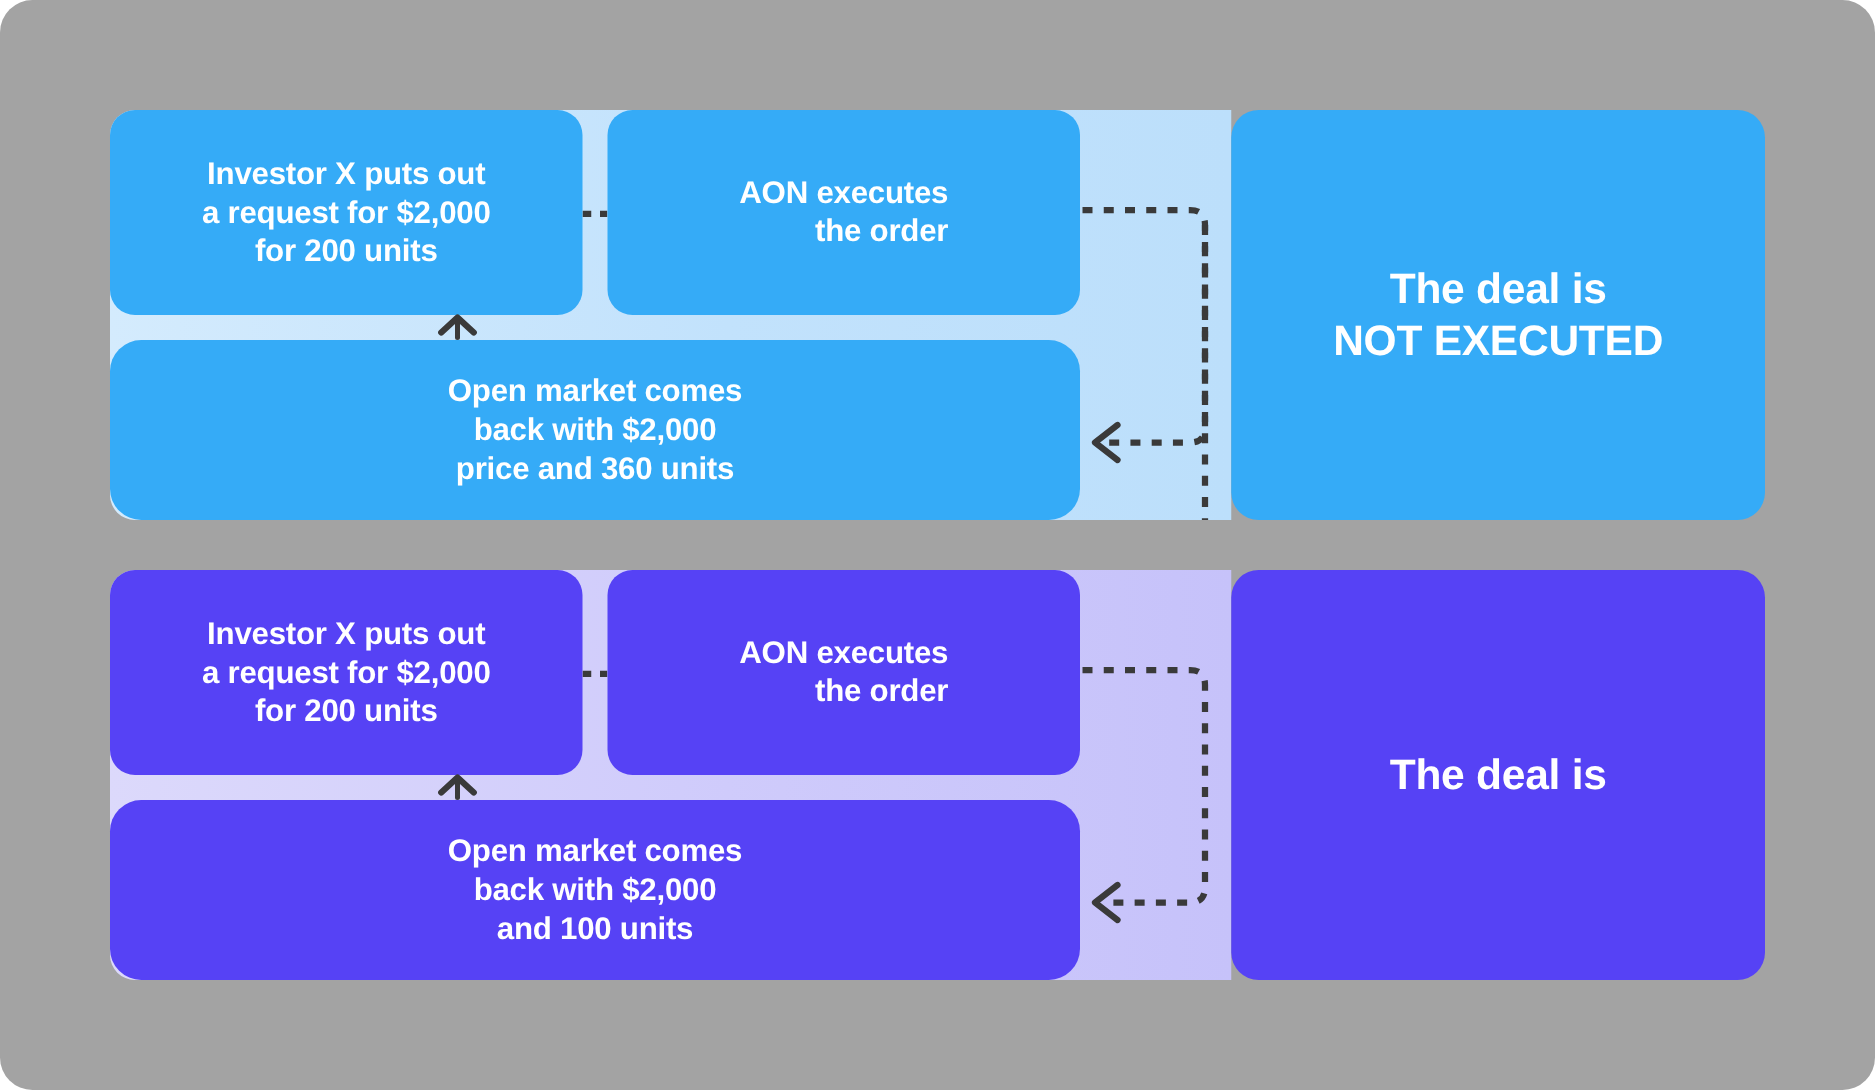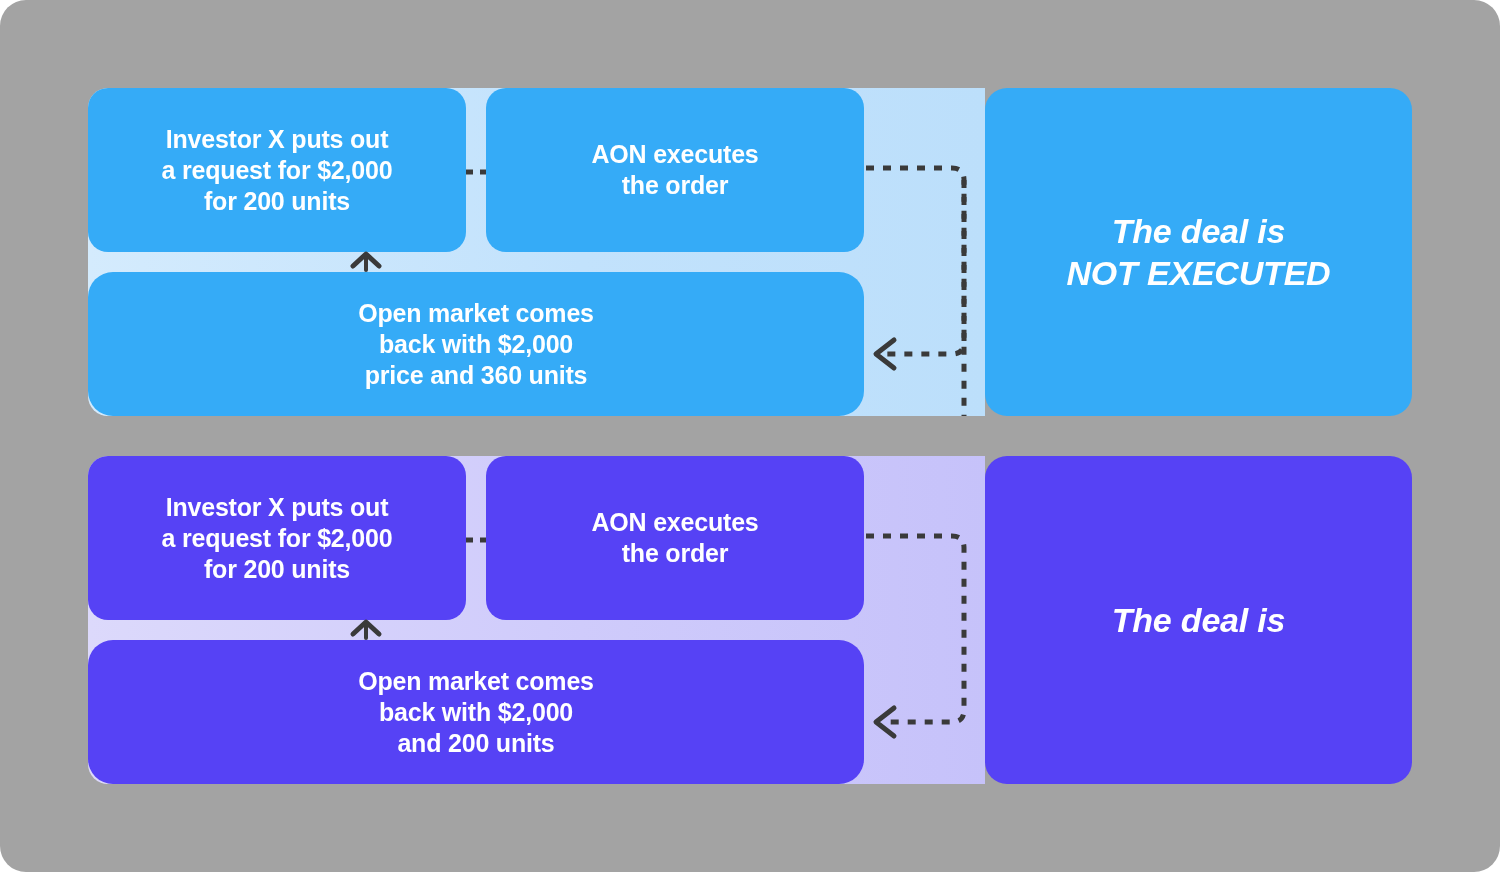--- a/index.html
+++ b/index.html
@@ -70,33 +70,33 @@
   
   .card-request {
     left: 0px;   top: 0px;
     width: 378px; height: 164px;
     font-size: 25px;
   }
   .card-aon {
     left: 398px; top: 0px;
     width: 378px; height: 164px;
     font-size: 25px;
+    text-align: right;
   }
   .card-market {
     left: 0px;   top: 184px;
     width: 776px; height: 144px;
     font-size: 25px;
     border-radius: 25px;
   }
   .card-result {
     left: 897px; top: 0px;
     width: 427px; height: 328px;
     font-size: 34px;
     border-radius: 22px;
-    font-style: italic;
   }
 
   
   .chevron-up {
     position: absolute;
     left: 258px;
     top: 160px;
     width: 40px;
     height: 28px;
   }
@@ -221,21 +221,21 @@
       <svg width="40" height="28" viewBox="0 0 40 28">
         <polyline points="7,18 20,6 33,18" fill="none" stroke="#3a3a3a" stroke-width="5" stroke-linecap="round" stroke-linejoin="round"></polyline>
         <line x1="20" y1="10" x2="20" y2="22" stroke="#3a3a3a" stroke-width="4" stroke-linecap="round"></line>
       </svg>
     </div>
 
     <div class="card purp card-market">
       <div class="lines">
         <div class="nowrap">Open market comes</div>
         <div class="nowrap">back with $2,000</div>
-        <div class="nowrap">and 200 units</div>
+        <div class="nowrap">and 100 units</div>
       </div>
     </div>
 
     <div class="card purp card-result">
       <div class="lines">
         <div class="nowrap">The deal is</div>
       </div>
     </div>
   </div>
 

